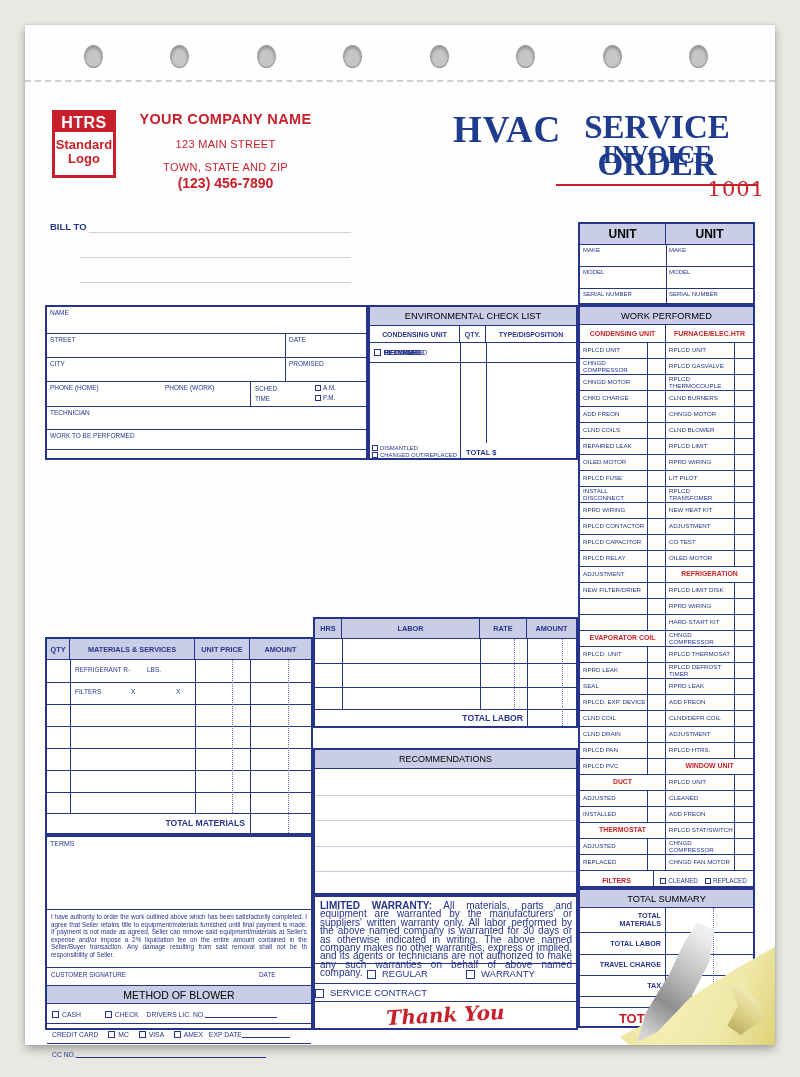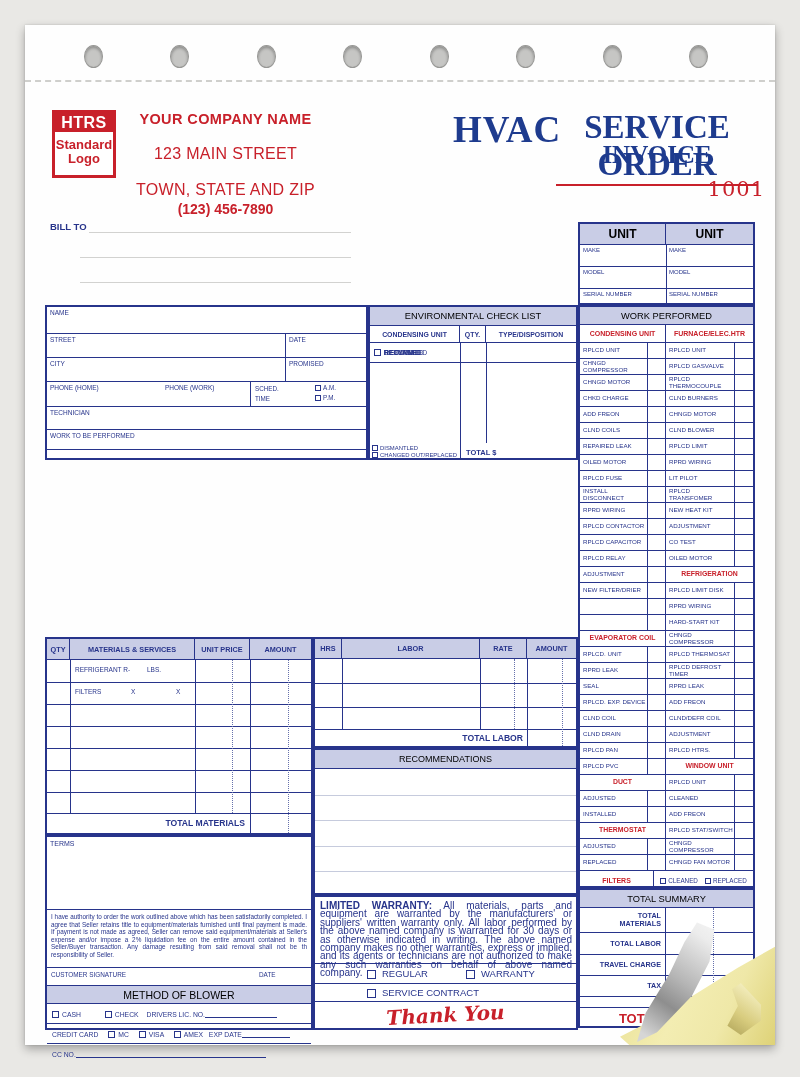--- a/index.html
+++ b/index.html
@@ -25,21 +25,21 @@
   .lbl{position:absolute;color:#27348b;}
   .wline{display:inline-block;border-bottom:1px solid #27348b;height:8px;vertical-align:bottom;}
   
   .logo{position:absolute;left:27px;top:85px;width:64px;height:68px;border:3px solid #c8202a;
         background:#fff;box-sizing:border-box;text-align:center;}
   .logo-free{background:#c8202a;color:#fff;font-weight:bold;font-size:16px;line-height:19px;letter-spacing:.5px;}
   .logo-std{color:#c8202a;font-weight:bold;font-size:13px;line-height:15px;margin-top:5px;}
   .logo-logo{color:#c8202a;font-weight:bold;font-size:13px;line-height:14px;}
   .co{position:absolute;left:88px;top:86px;width:225px;text-align:center;color:#c8202a;}
   .co-name{font-weight:bold;font-size:14.5px;letter-spacing:.4px;}
-  .co-line{font-size:16px;margin-top:18px;letter-spacing:.3px;}
+  .co-line{font-size:11px;margin-top:11px;letter-spacing:.3px;}
   .co-phone{font-size:14px;font-weight:bold;margin-top:2px;}
   .t-hvac{position:absolute;left:428px;top:83px;font-family:"Liberation Serif",serif;font-weight:bold;
           font-size:37px;color:#1e3b8e;letter-spacing:1px;}
   .t-so{position:absolute;left:531px;top:84px;width:202px;text-align:center;font-family:"Liberation Serif",serif;
         font-weight:bold;font-size:33px;color:#1e3b8e;border-bottom:2.5px solid #c8202a;padding-bottom:1px;}
   .t-inv{position:absolute;left:531px;top:116px;width:202px;text-align:center;font-family:"Liberation Serif",serif;
          font-weight:bold;font-size:25px;color:#1e3b8e;}
   .inv-no{position:absolute;left:620px;top:152px;width:120px;text-align:right;
           font-family:"DejaVu Serif",serif;font-size:21px;color:#c8202a;letter-spacing:1px;}
   
@@ -451,21 +451,21 @@
       </div>
     <div class="vline" style="left:23px;top:21px;height:153px;"></div>
     <div class="vline" style="left:148px;top:21px;height:153px;"></div>
     <div class="vline" style="left:203px;top:21px;height:173px;"></div>
     <div class="vdot" style="left:185px;top:21px;height:153px;"></div>
     <div class="vdot" style="left:241px;top:21px;height:173px;"></div>
     <div class="lbl red" style="left:0;top:179px;width:198px;text-align:right;font-size:8.6px;font-weight:bold;">TOTAL MATERIALS</div>
     <div style="position:absolute;left:203px;top:174px;width:61px;height:20px;"></div>
   </div>
 
-  <div class="box" style="left:288px;top:612px;width:265px;height:111px;">
+  <div class="box" style="left:288px;top:592px;width:265px;height:111px;">
     <div style="display:flex;height:20px;background:#c9cde6;border-bottom:1px solid #27348b;box-sizing:border-box;">
       <div class="hdr-cell" style="width:27px;">HRS</div>
       <div class="hdr-cell" style="width:138px;">LABOR</div>
       <div class="hdr-cell" style="width:47px;">RATE</div>
       <div class="hdr-cell" style="width:49px;border-right:none;">AMOUNT</div>
     </div>
     <div id="labor-lines">
         <div class="nb" style="left: 0px; top: 44px; width: 261px;"></div>
         <div class="nb" style="left: 0px; top: 68px; width: 261px;"></div>
         <div class="nb" style="left: 0px; top: 90px; width: 261px;"></div>
@@ -521,21 +521,21 @@
     <div class="warr-p" style="position:absolute;left:5px;top:5px;width:252px;">
       <span style="font-weight:bold;">LIMITED WARRANTY:</span><span> All materials, parts and equipment are warranted by the manufacturers' or suppliers' written warranty only. All labor performed by the above named company is warranted for 30 days or as otherwise indicated in writing. The above named company makes no other warranties, express or implied, and its agents or technicians are not authorized to make any such warranties on behalf of above named company.</span>
     </div>
     <div class="nb" style="left:0;top:66px;width:261px;"></div>
     <div style="position:absolute;left:0;top:66px;width:261px;height:20px;display:flex;align-items:center;font-size:9.5px;color:#27348b;">
       <span style="margin-left:52px;"><span class="cb lg"></span><span>REGULAR</span></span>
       <span style="margin-left:38px;"><span class="cb lg"></span><span>WARRANTY</span></span>
     </div>
     <div class="nb" style="left:0;top:86px;width:261px;"></div>
     <div style="position:absolute;left:0;top:86px;width:261px;height:18px;display:flex;align-items:center;font-size:9.5px;color:#27348b;">
-      <span style="margin-left:52px;"><span class="cb lg"></span><span>SERVICE CONTRACT</span></span>
+      <span style=""><span class="cb lg"></span><span>SERVICE CONTRACT</span></span>
     </div>
     <div class="nb" style="left:0;top:104px;width:261px;"></div>
     <div class="script" style="position:absolute;left:0;top:106px;width:261px;text-align:center;">Thank You</div>
   </div>
 
   <div class="box" style="left:553px;top:863px;width:177px;height:140px;">
     <div class="band" style="height:18px;font-size:9.3px;line-height:18px;font-weight:normal;border-bottom:1px solid #27348b;">TOTAL SUMMARY</div>
     <div id="summary-rows">
         <div class="s-row" style="height: 25px;">
           <div class="s-lab" style="width: 86px; padding-left: 24px; box-sizing: border-box;">TOTAL MATERIALS</div>

